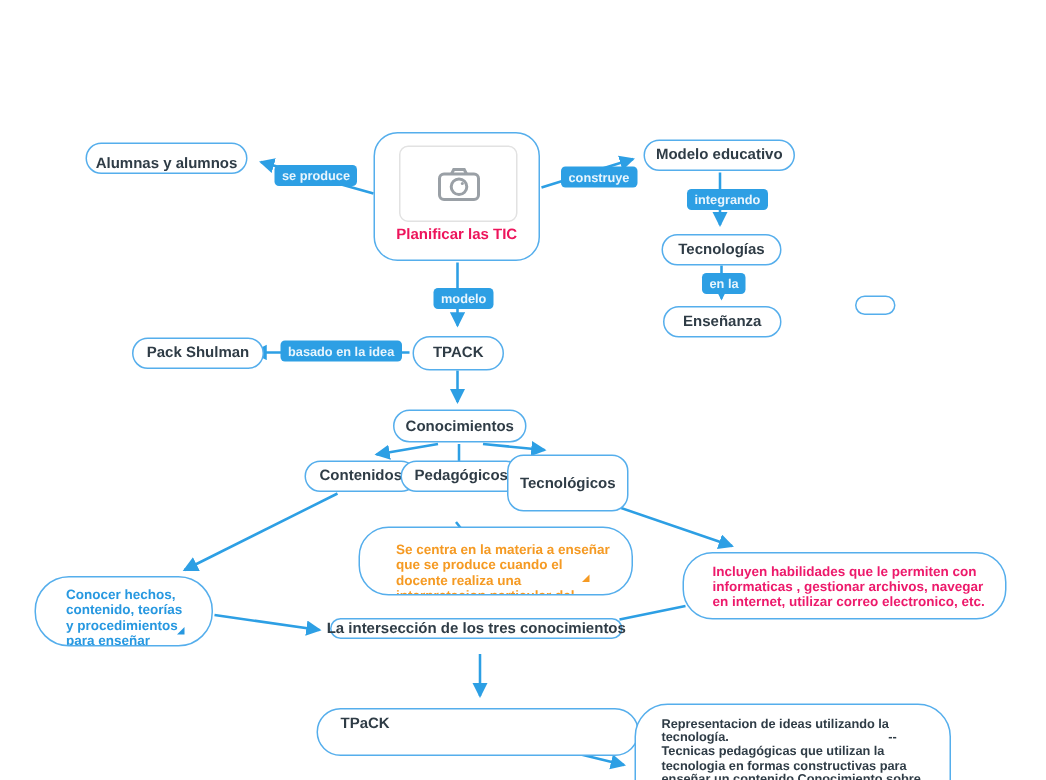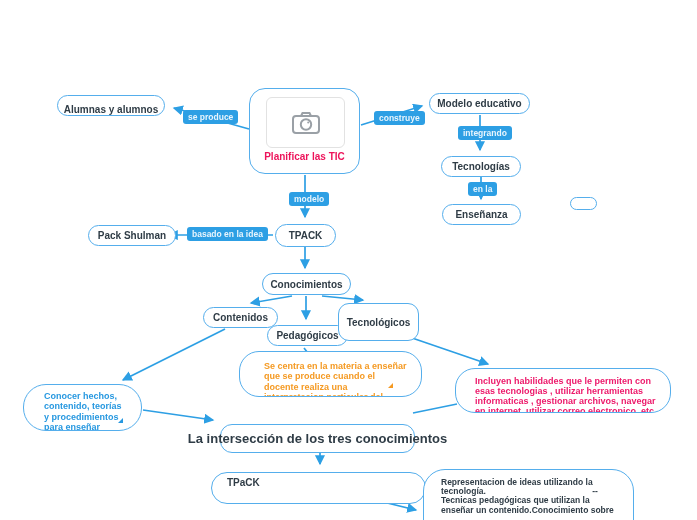--- a/index.html
+++ b/index.html
@@ -106,27 +106,27 @@
   </div>
   <div class="pill" style="left:73px;top:225px;width:88px;height:21px;border-radius:11px;margin-left:15px;">
     <span>Pack Shulman</span>
   </div>
   <div class="pill" style="left:262px;top:273px;width:89px;height:22px;border-radius:11px;">
     <span>Conocimientos</span>
   </div>
   <div class="pill" style="left:203px;top:307px;width:75px;height:21px;border-radius:11px;">
     <span>Contenidos</span>
   </div>
-  <div class="pill" style="left:267px;top:325px;width:81px;height:21px;border-radius:11px;">
+  <div class="pill" style="left:267px;top:307px;width:81px;height:21px;border-radius:11px;">
     <span>Pedagógicos</span>
   </div>
   <div class="pill" style="left:338px;top:303px;width:81px;height:38px;border-radius:11px;">
     <span>Tecnológicos</span>
   </div>
-  <div class="pill" style="left:220px;top:424px;width:195px;height:29px;border-radius:12px;font-size:13px;z-index:3;">
+  <div class="pill" style="left:220px;top:412px;width:195px;height:14px;border-radius:12px;font-size:10px;z-index:3;">
     <span>La intersección de los tres conocimientos</span>
   </div>
 
   <div class="textnode" style="left:211px;top:472px;width:215px;height:32px;border-radius:16px;padding:4px 0 0 15px;font-size:10px;color:#2f3c46;line-height:11.5px;">
     <div class="tline">TPaCK</div>
   </div>
 
   <div class="textnode" style="left:23px;top:384px;width:119px;height:47px;border-radius:23px;padding:6px 0 0 20px;font-size:9px;color:#2798e0;line-height:10.3px;">
     <div class="tline">Conocer hechos,</div>
     <div class="tline">contenido, teorías</div>
@@ -138,29 +138,29 @@
   <div class="textnode" style="left:239px;top:351px;width:183px;height:46px;border-radius:20px;padding:9px 0 0 24px;font-size:9px;color:#f59a23;line-height:10.3px;">
     <div class="tline">Se centra en la materia a enseñar</div>
     <div class="tline">que se produce cuando el</div>
     <div class="tline">docente realiza una</div>
     <div class="tline">interpretacion particular del</div>
     <span class="handle" style="right:28px;bottom:8px;border-bottom-color:#f59a23;"></span>
   </div>
 
   <div class="textnode" style="left:455px;top:368px;width:216px;height:45px;border-radius:20px;padding:7px 0 0 19px;font-size:9px;color:#ed1a6b;line-height:10px;">
     <div class="tline">Incluyen habilidades que le permiten con</div>
-    <div class="tline">esas tecnologias , utilizar herramientas</div>
     <div class="tline">informaticas , gestionar archivos, navegar</div>
     <div class="tline">en internet, utilizar correo electronico, etc.</div>
   </div>
 
   <div class="textnode" style="left:423px;top:469px;width:211px;height:75px;border-radius:22px;padding:8px 0 0 17px;font-size:8.5px;color:#2f3c46;line-height:9.2px;">
     <div class="tline">Representacion de ideas utilizando la</div>
     <div class="tline">tecnología.                                             --</div>
     <div class="tline">Tecnicas pedagógicas que utilizan la</div>
+    <div class="tline">tecnologia en formas constructivas para</div>
     <div class="tline">enseñar un contenido.Conocimiento sobre</div>
   </div>
 
   <div class="chip" style="left:183px;top:110px;">se produce</div>
   <div class="chip" style="left:374px;top:111px;">construye</div>
   <div class="chip" style="left:458px;top:126px;">integrando</div>
   <div class="chip" style="left:468px;top:182px;">en la</div>
   <div class="chip" style="left:289px;top:192px;">modelo</div>
   <div class="chip" style="left:187px;top:227px;">basado en la idea</div>
 

